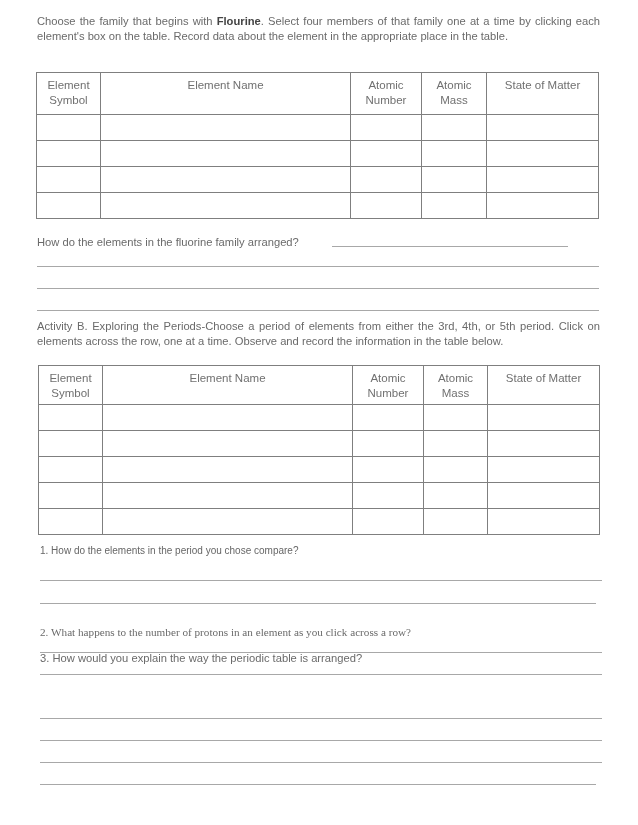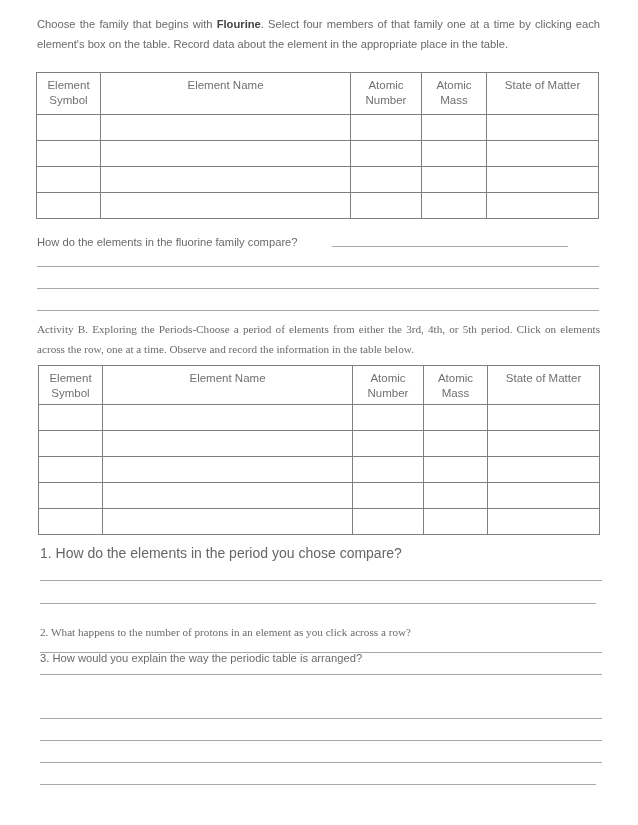--- a/index.html
+++ b/index.html
@@ -1,27 +1,27 @@
 <!DOCTYPE html>
 <html><head>
 <meta charset="utf-8">
 <style>
   html, body { margin: 0; padding: 0; background: #ffffff; }
   body { width: 638px; height: 825px; position: relative; overflow: hidden;
          font-family: "Liberation Sans", sans-serif; color: #6d6d6d; }
   .abs { position: absolute; }
-  .para { font-size: 11.2px; line-height: 20px; text-align: justify; color: #6a6a6a; }
+  .para { font-size: 11.2px; line-height: 15px; text-align: justify; color: #6a6a6a; }
   .para b { color: #444; }
   table.data { position: absolute; border-collapse: collapse; border: 1.5px solid #7a7a7a; }
   table.data th, table.data td { border: 1px solid #7f7f7f; padding: 2px; }
   table.data th { font-weight: normal; font-size: 11.5px; line-height: 14.5px; color: #707070;
                   vertical-align: top; text-align: center; padding-top: 5px; }
   .line { position: absolute; height: 0; border-top: 1px solid #a8a8a8; }
   .q { font-size: 11.2px; color: #6a6a6a; }
-  .q1 { font-size: 14px; color: #666; }
+  .q1 { font-size: 10px; color: #666; }
 </style>
 </head>
 <body>
 
 <div class="abs para" style="left:37px; top:14px; width:563px;">
   <span>Choose the family that begins with </span><b>Flourine</b><span>. Select four members of that family one at a time by clicking each element's box on the table. Record data about the element in the appropriate place in the table.</span>
 </div>
 
 <table class="data" style="left:36px; top:72px; width:563px;">
   <colgroup>
@@ -63,27 +63,27 @@
   <tr style="height:26px;">
         <td></td>
         <td></td>
         <td></td>
         <td></td>
         <td></td>
       </tr>
 </tbody>
   </table>
 
-<div class="abs q" style="left:37px; top:236px;">How do the elements in the fluorine family compare?</div>
+<div class="abs q" style="left:37px; top:236px;">How do the elements in the fluorine family arranged?</div>
 <div class="line" style="left:332px; top:246px; width:236px;"></div>
 <div class="line" style="left:37px; top:266px; width:562px;"></div>
 <div class="line" style="left:37px; top:288px; width:562px;"></div>
 <div class="line" style="left:37px; top:310px; width:562px;"></div>
 
-<div class="abs para" style="left:37px; top:319px; width:563px;font-family:Liberation Serif, serif;">Activity B. Exploring the Periods-Choose a period of elements from either the 3rd, 4th, or 5th period. Click on elements across the row, one at a time. Observe and record the information in the table below.</div>
+<div class="abs para" style="left:37px; top:319px; width:563px;">Activity B. Exploring the Periods-Choose a period of elements from either the 3rd, 4th, or 5th period. Click on elements across the row, one at a time. Observe and record the information in the table below.</div>
 
 <table class="data" style="left:38px; top:365px; width:562px;">
   <colgroup>
     <col style="width:64px">
       <col style="width:250px">
       <col style="width:71px">
       <col style="width:64px">
       <col>
   </colgroup>
   <tbody>

